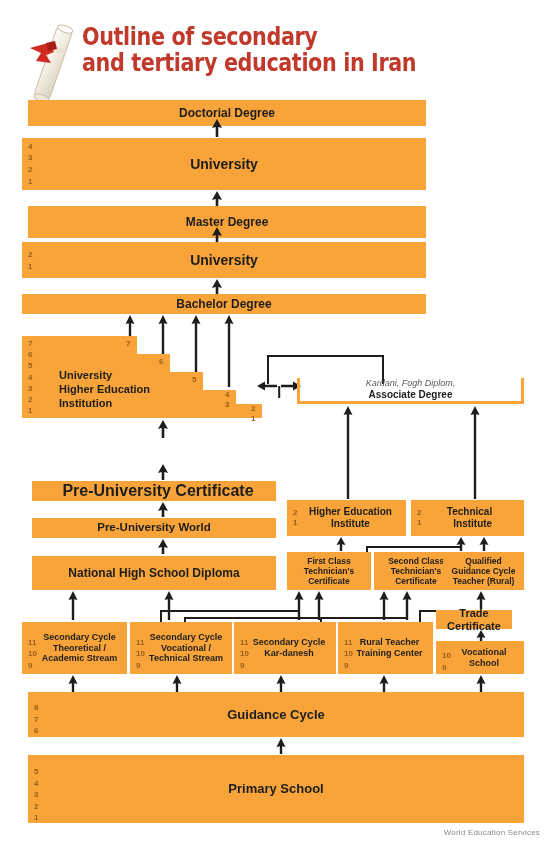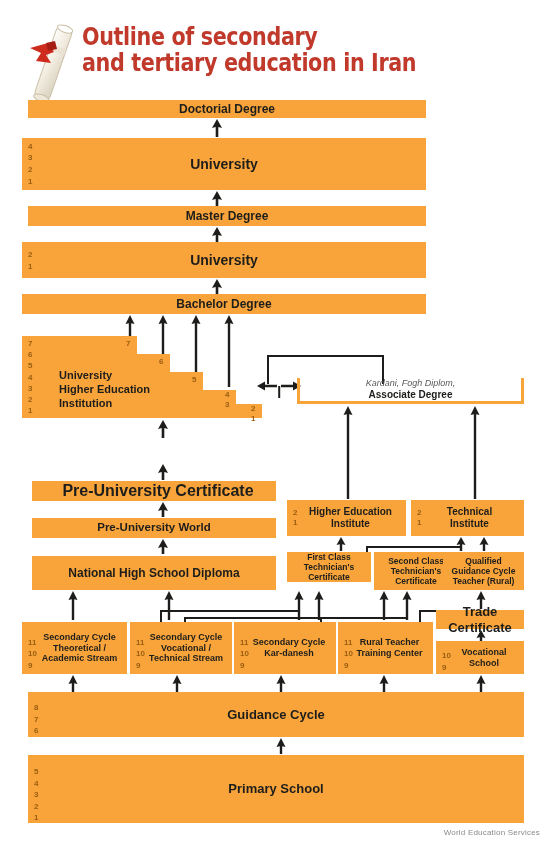--- a/index.html
+++ b/index.html
@@ -112,40 +112,40 @@
     </g>
     <path d="M6 26 L24 21 L30 30 L22 33 L27 41 L12 39 L17 31 Z" fill="#CE2B1F"></path>
     <path d="M22 21 L31 19 L33 27 L24 29 Z" fill="#A71D14"></path>
   </svg>
 
   <div class="title">
     <span>Outline of secondary</span>
     <span>and tertiary education in Iran</span>
   </div>
 
-  <div class="box" style="left:28px;top:100px;width:398px;height:18px;font-size:12px;">
+  <div class="box" style="left:28px;top:100px;width:398px;height:26px;font-size:12px;">
     <span class="lbl">Doctorial Degree</span>
   </div>
 
   <svg class="arr" style="left:210px;top:119px;" width="14" height="18" viewBox="0 0 14 18">
     <path d="M7 0 L12 9 L8.3 8 L8.3 18 L5.7 18 L5.7 8 L2 9 Z" fill="#1d1d1b"></path>
   </svg>
 
   <div class="box" style="left:22px;top:138px;width:404px;height:52px;font-size:14px;">
     <span class="gradeno spread" style="white-space:pre-line;">4
 3
 2
 1</span>
     <span class="lbl">University</span>
   </div>
   <svg class="arr" style="left:210px;top:191px;" width="14" height="16" viewBox="0 0 14 16">
     <path d="M7 0 L12 9 L8.3 8 L8.3 16 L5.7 16 L5.7 8 L2 9 Z" fill="#1d1d1b"></path>
   </svg>
 
-  <div class="box" style="left:28px;top:206px;width:398px;height:20px;font-size:12px;">
+  <div class="box" style="left:28px;top:206px;width:398px;height:32px;font-size:12px;">
     <span class="lbl">Master Degree</span>
   </div>
   <svg class="arr" style="left:210px;top:227px;" width="14" height="15" viewBox="0 0 14 15">
     <path d="M7 0 L12 9 L8.3 8 L8.3 15 L5.7 15 L5.7 8 L2 9 Z" fill="#1d1d1b"></path>
   </svg>
 
   <div class="box" style="left:22px;top:242px;width:404px;height:36px;font-size:14px;">
     <span class="gradeno spread" style="white-space:pre-line;height:22px;top:7px;">2
 1</span>
     <span class="lbl">University</span>
@@ -248,42 +248,42 @@
   <div class="box" style="left:287px;top:500px;width:119px;height:36px;font-size:10px;">
     <span class="gradeno" style="white-space:pre-line;line-height:10px;">2
 1</span>
     <span class="lbl" style="white-space:pre-line;padding-left:14px;">Higher Education
 Institute</span>
   </div>
 
   <div class="box" style="left:411px;top:500px;width:113px;height:36px;font-size:10px;">
     <span class="gradeno" style="white-space:pre-line;line-height:10px;">2
 1</span>
-    <span class="lbl" style="white-space:pre-line;padding-left:10px;">Technical
+    <span class="lbl" style="white-space:pre-line;padding-left:10px;text-align:right;">Technical
 Institute</span>
   </div>
 
   <svg class="arr" style="left:335px;top:537px;" width="12" height="14" viewBox="0 0 12 14">
     <path d="M6 0 L10.5 8 L7.2 7.3 L7.2 14 L4.8 14 L4.8 7.3 L1.5 8 Z" fill="#1d1d1b"></path>
   </svg>
   <svg class="arr" style="left:455px;top:537px;" width="12" height="14" viewBox="0 0 12 14">
     <path d="M6 0 L10.5 8 L7.2 7.3 L7.2 14 L4.8 14 L4.8 7.3 L1.5 8 Z" fill="#1d1d1b"></path>
   </svg>
   <svg class="arr" style="left:478px;top:537px;" width="12" height="14" viewBox="0 0 12 14">
     <path d="M6 0 L10.5 8 L7.2 7.3 L7.2 14 L4.8 14 L4.8 7.3 L1.5 8 Z" fill="#1d1d1b"></path>
   </svg>
 
   <div class="hline" style="left:366px;top:546px;width:95px;"></div>
   <div class="vline" style="left:366px;top:546px;height:8px;"></div>
 
   <div class="box" style="left:32px;top:556px;width:244px;height:34px;font-size:12px;">
     <span class="lbl">National High School Diploma</span>
   </div>
 
-  <div class="box" style="left:287px;top:552px;width:84px;height:30px;font-size:8.5px;">
+  <div class="box" style="left:287px;top:552px;width:84px;height:38px;font-size:8.5px;">
     <span class="lbl" style="white-space:pre-line;">First Class
 Technician's
 Certificate</span>
   </div>
   <div class="box" style="left:374px;top:552px;width:84px;height:38px;font-size:8.5px;">
     <span class="lbl" style="white-space:pre-line;">Second Class
 Technician's
 Certificate</span>
   </div>
   <div class="box" style="left:443px;top:552px;width:81px;height:38px;font-size:8.5px;">
@@ -320,21 +320,21 @@
 
   <div class="hline" style="left:184px;top:617px;width:134px;"></div>
   <div class="vline" style="left:184px;top:617px;height:10px;"></div>
 
   <div class="hline" style="left:320px;top:617px;width:87px;"></div>
   <div class="vline" style="left:320px;top:617px;height:10px;"></div>
 
   <div class="hline" style="left:419px;top:610px;width:62px;"></div>
   <div class="vline" style="left:419px;top:610px;height:14px;"></div>
 
-  <div class="box" style="left:436px;top:610px;width:88px;height:19px;font-size:13px;">
+  <div class="box" style="left:436px;top:610px;width:76px;height:19px;font-size:11px;">
     <span class="lbl">Trade Certificate</span>
   </div>
   <svg class="arr" style="left:475px;top:630px;" width="12" height="12" viewBox="0 0 12 12">
     <path d="M6 0 L10.5 8 L7.2 7.3 L7.2 12 L4.8 12 L4.8 7.3 L1.5 8 Z" fill="#1d1d1b"></path>
   </svg>
 
   <div class="box" style="left:22px;top:622px;width:105px;height:52px;font-size:9px;">
     <span class="gradeno spread" style="white-space:pre-line;padding:6px 0;">11
 10
 9</span>

